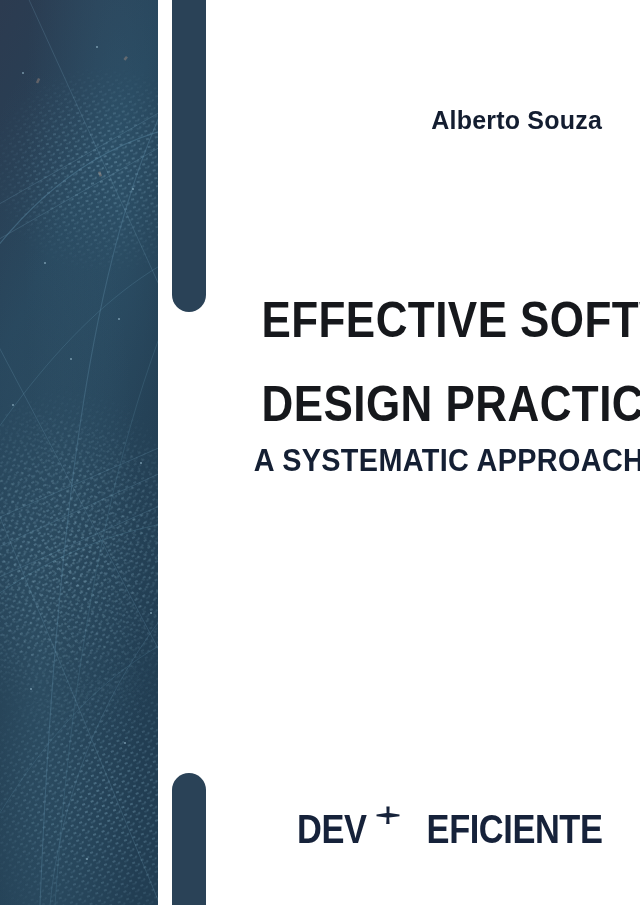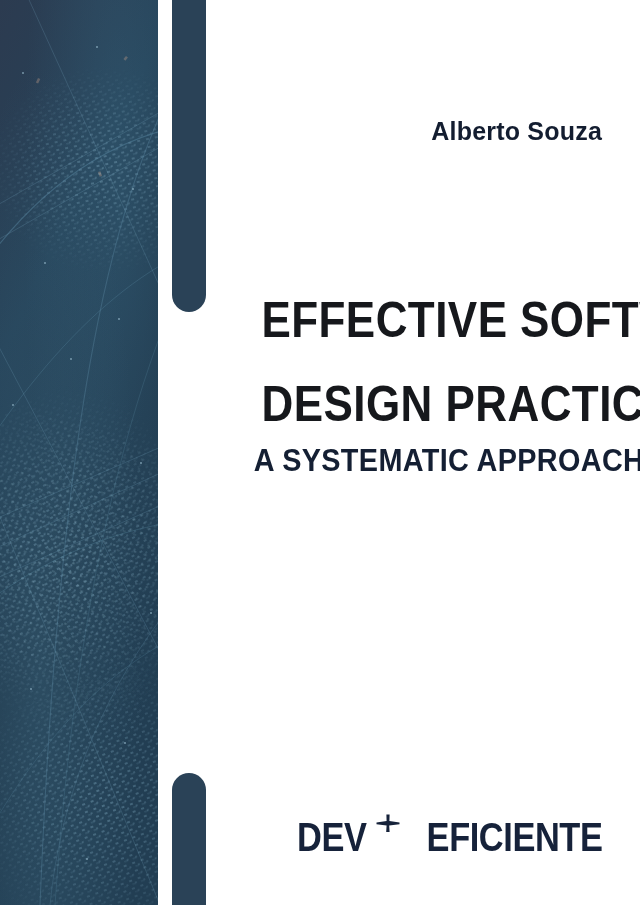--- a/index.html
+++ b/index.html
@@ -74,21 +74,20 @@
     top: 106px;
     right: 0;
     width: 100%;
     text-align: right;
     font-family: "Liberation Sans", sans-serif;
     font-weight: bold;
     font-size: 25px;
     letter-spacing: 0.2px;
     color: #131d30;
     white-space: nowrap;
-    margin-top: 11px;
   }
 
   .title-block {
     position: absolute;
     top: 278px;
     right: 0;
     width: 100%;
     text-align: right;
   }
   .title-line {
@@ -118,21 +117,21 @@
     color: #141f33;
     text-transform: uppercase;
     white-space: nowrap;
     transform: scaleX(0.90);
     transform-origin: right center;
   }
 
   
   .logo {
     position: absolute;
-    bottom: 48px;
+    bottom: 56px;
     right: 0;
     display: flex;
     align-items: flex-start;
     justify-content: flex-end;
     white-space: nowrap;
   }
   .logo-word {
     font-family: "Liberation Sans Narrow", "Liberation Sans", sans-serif;
     font-weight: bold;
     font-size: 40px;

